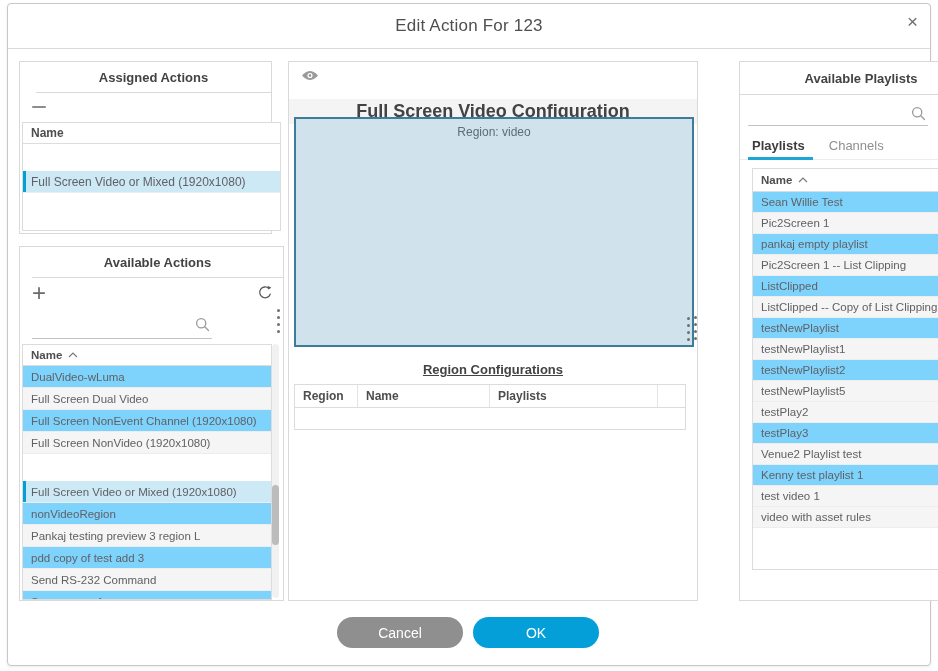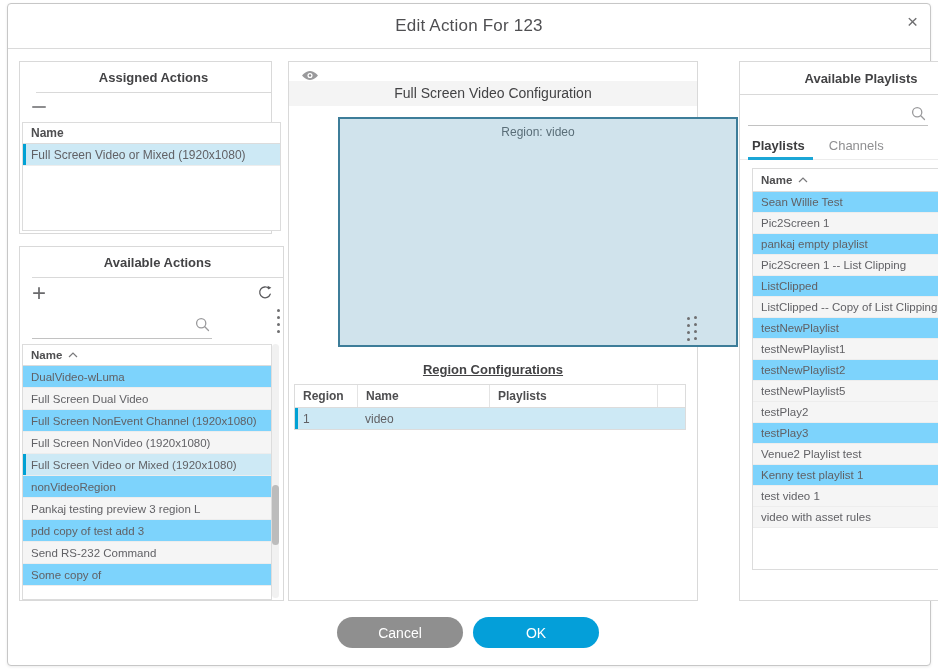--- a/index.html
+++ b/index.html
@@ -13,21 +13,21 @@
 
   
   .panel { position:absolute; background:#fff; border:1px solid #d9d9d9; }
   .panel-header { height:31px; line-height:31px; text-align:center; font-size:13px; font-weight:bold; color:#434345; border-bottom:1px solid #d9d9d9; }
 
   
   .tbl { position:absolute; border:1px solid #dcdcdc; background:#fff; overflow:hidden; font-size:12px; }
   .tbl-head { display:flex; align-items:center; height:21px; padding:0 8px; border-bottom:1px solid #dcdcdc; color:#4e4e50; font-weight:600; gap:6px; background:#fff; }
   .row { display:flex; align-items:center; height:22px; padding:0 8px; border-bottom:1px solid #ededed; color:#616165; white-space:nowrap; overflow:hidden; background:#7dd3fc; }
   .row.striped { background:#f5f5f5; }
-  .row.selected { background:#cde9f5; box-shadow:inset 3px 0 0 #00a1d4; }
+  .row.selected { background:#cde9f5; box-shadow:inset 3px 0 0 #00a1d4;margin-top:27px; }
 
   
   #panel-assigned { left:11px; top:57px; width:253px; height:173px;padding-left:16px; }
   #assigned-minus { position:absolute; left:12px; top:44px; width:14px; height:2px; background:#8d8d8f; cursor:pointer; border-radius:1px; }
   #assigned-table { left:2px; top:60px; width:259px; height:109px; border-width:1px; }
 
   #panel-avail-actions { left:11px; top:242px; width:265px; height:355px;padding-left:12px; }
   #aa-plus { position:absolute; left:12px; top:36px; font-size:24px; font-weight:300; color:#6a6a6c; line-height:20px; cursor:pointer; }
   #aa-refresh { position:absolute; right:10px; top:38px; cursor:pointer; }
   .search-wrap { position:absolute; border-bottom:1px solid #c2c2c2; }
@@ -37,22 +37,22 @@
   #aa-table { left:2px; top:97px; width:250px; height:256px; border-width:1px; font-size:11.5px; }
   .vscroll-track { position:absolute; width:7px; background:#f1f1f1; border-radius:4px; }
   .vscroll-thumb { position:absolute; width:7px; background:#bcbcbc; border-radius:4px; cursor:pointer; }
   #aa-scroll-track { right:4px; top:97px; height:254px; }
   #aa-scroll-thumb { right:4px; top:238px; height:60px; }
 
   
   #panel-config { left:280px; top:57px; width:410px; height:540px; }
   .eye-btn { position:absolute; cursor:pointer; }
   #cfg-eye { left:12px; top:8px; }
-  #cfg-strip { position:absolute; left:0; top:19px; width:100%; height:25px; background:#f4f4f4; text-align:center; line-height:25px; font-size:14px; font-weight:normal; color:#434345; }
-  #region-box { position:absolute; left:5px; top:55px; width:400px; height:230px; background:#d0e3ec; border:2px solid #3d7d99;margin-left:44px; }
+  #cfg-strip { position:absolute; left:0; top:37px; width:100%; height:25px; background:#f4f4f4; text-align:center; line-height:25px; font-size:18px; font-weight:bold; color:#434345; }
+  #region-box { position:absolute; left:5px; top:55px; width:400px; height:230px; background:#d0e3ec; border:2px solid #3d7d99; }
   #region-box-label { text-align:center; margin-top:6px; font-size:12px; color:#5a6e78; }
   .dots { display:flex; flex-direction:column; gap:4px; cursor:pointer; }
   .dots i { width:3px; height:3px; background:#6f6f71; border-radius:50%; }
   #box-handle { position:absolute; left:398px; top:255px; }
   #rc-title { position:absolute; left:0; top:300px; width:100%; text-align:center; font-size:13px; font-weight:bold; color:#434345;text-decoration:underline; }
   #rc-table { left:5px; top:322px; width:392px; height:46px; }
   .rc-head { display:flex; height:23px; border-bottom:1px solid #dcdcdc; font-weight:600; color:#4e4e50; }
   .rc-head > div { display:flex; align-items:center; gap:20px; padding:0 8px; border-left:1px solid #e4e4e4; }
   .rc-head > div:first-child { border-left:none; }
   .rc-row { height:22px; }

